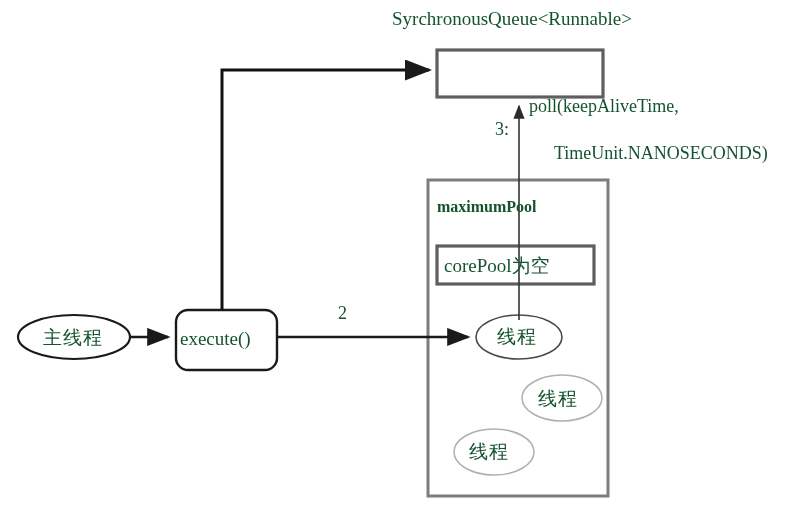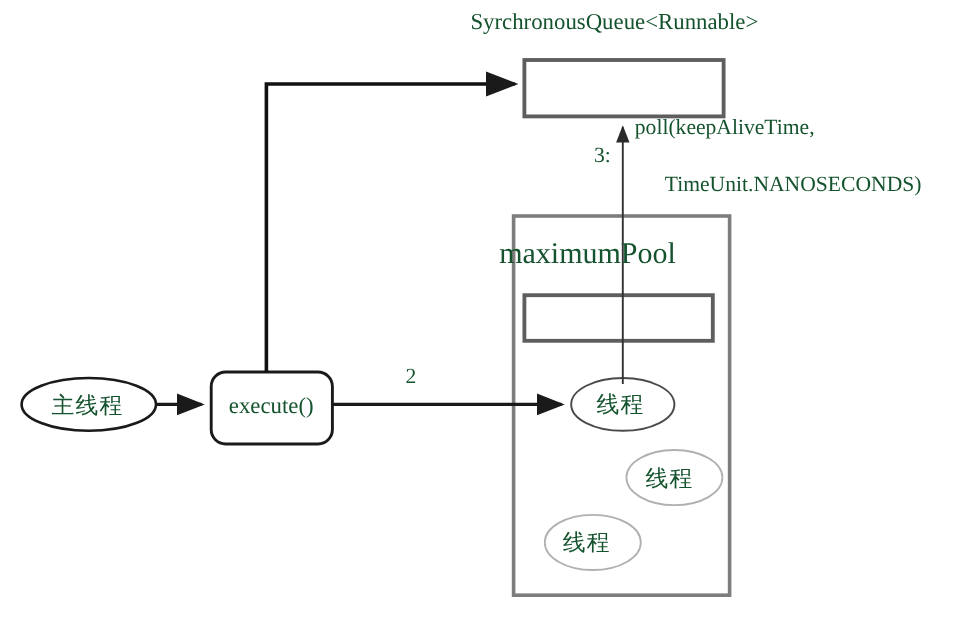--- a/index.html
+++ b/index.html
@@ -51,35 +51,35 @@
     top: 96px;
     font-size: 18px;
   }
   #poll-line2 {
     left: 529px;
     top: 143px;
     font-size: 18px;
     margin-left: 25px;
   }
   #maxpool-label {
-    left: 416px;
+    left: 437px;
     top: 198px;
-    font-size: 25px;
+    font-size: 16px;
+    font-weight: bold;
   }
   #corepool-label {
     left: 444px;
     top: 253px;
     font-size: 19px;
   }
   #execute-label {
     left: 180px;
     top: 328px;
     font-size: 19px;
     width: 92px;
-    text-align: center;
   }
   #main-thread-label {
     left: 43px;
     top: 325px;
     font-size: 19px;
     letter-spacing: 1px;
   }
   #step2-label {
     left: 338px;
     top: 303px;
@@ -146,20 +146,21 @@
 
 
   <div class="lbl" id="poll-step-label">3:</div>
 
   <div class="lbl" id="poll-line1">poll(keepAliveTime,</div>
 
   <div class="lbl" id="poll-line2">TimeUnit.NANOSECONDS)</div>
 
   <div class="lbl" id="maxpool-label">maximumPool</div>
 
+  <div class="lbl" id="corepool-label">corePool为空</div>
 
   <div class="lbl lbl-cn" id="main-thread-label">主线程</div>
 
   <div class="lbl" id="execute-label">execute()</div>
 
   <div class="lbl" id="step2-label">2</div>
 
   <div class="lbl lbl-cn" id="thread1-label">线程</div>
 
   <div class="lbl lbl-cn" id="thread2-label">线程</div>

